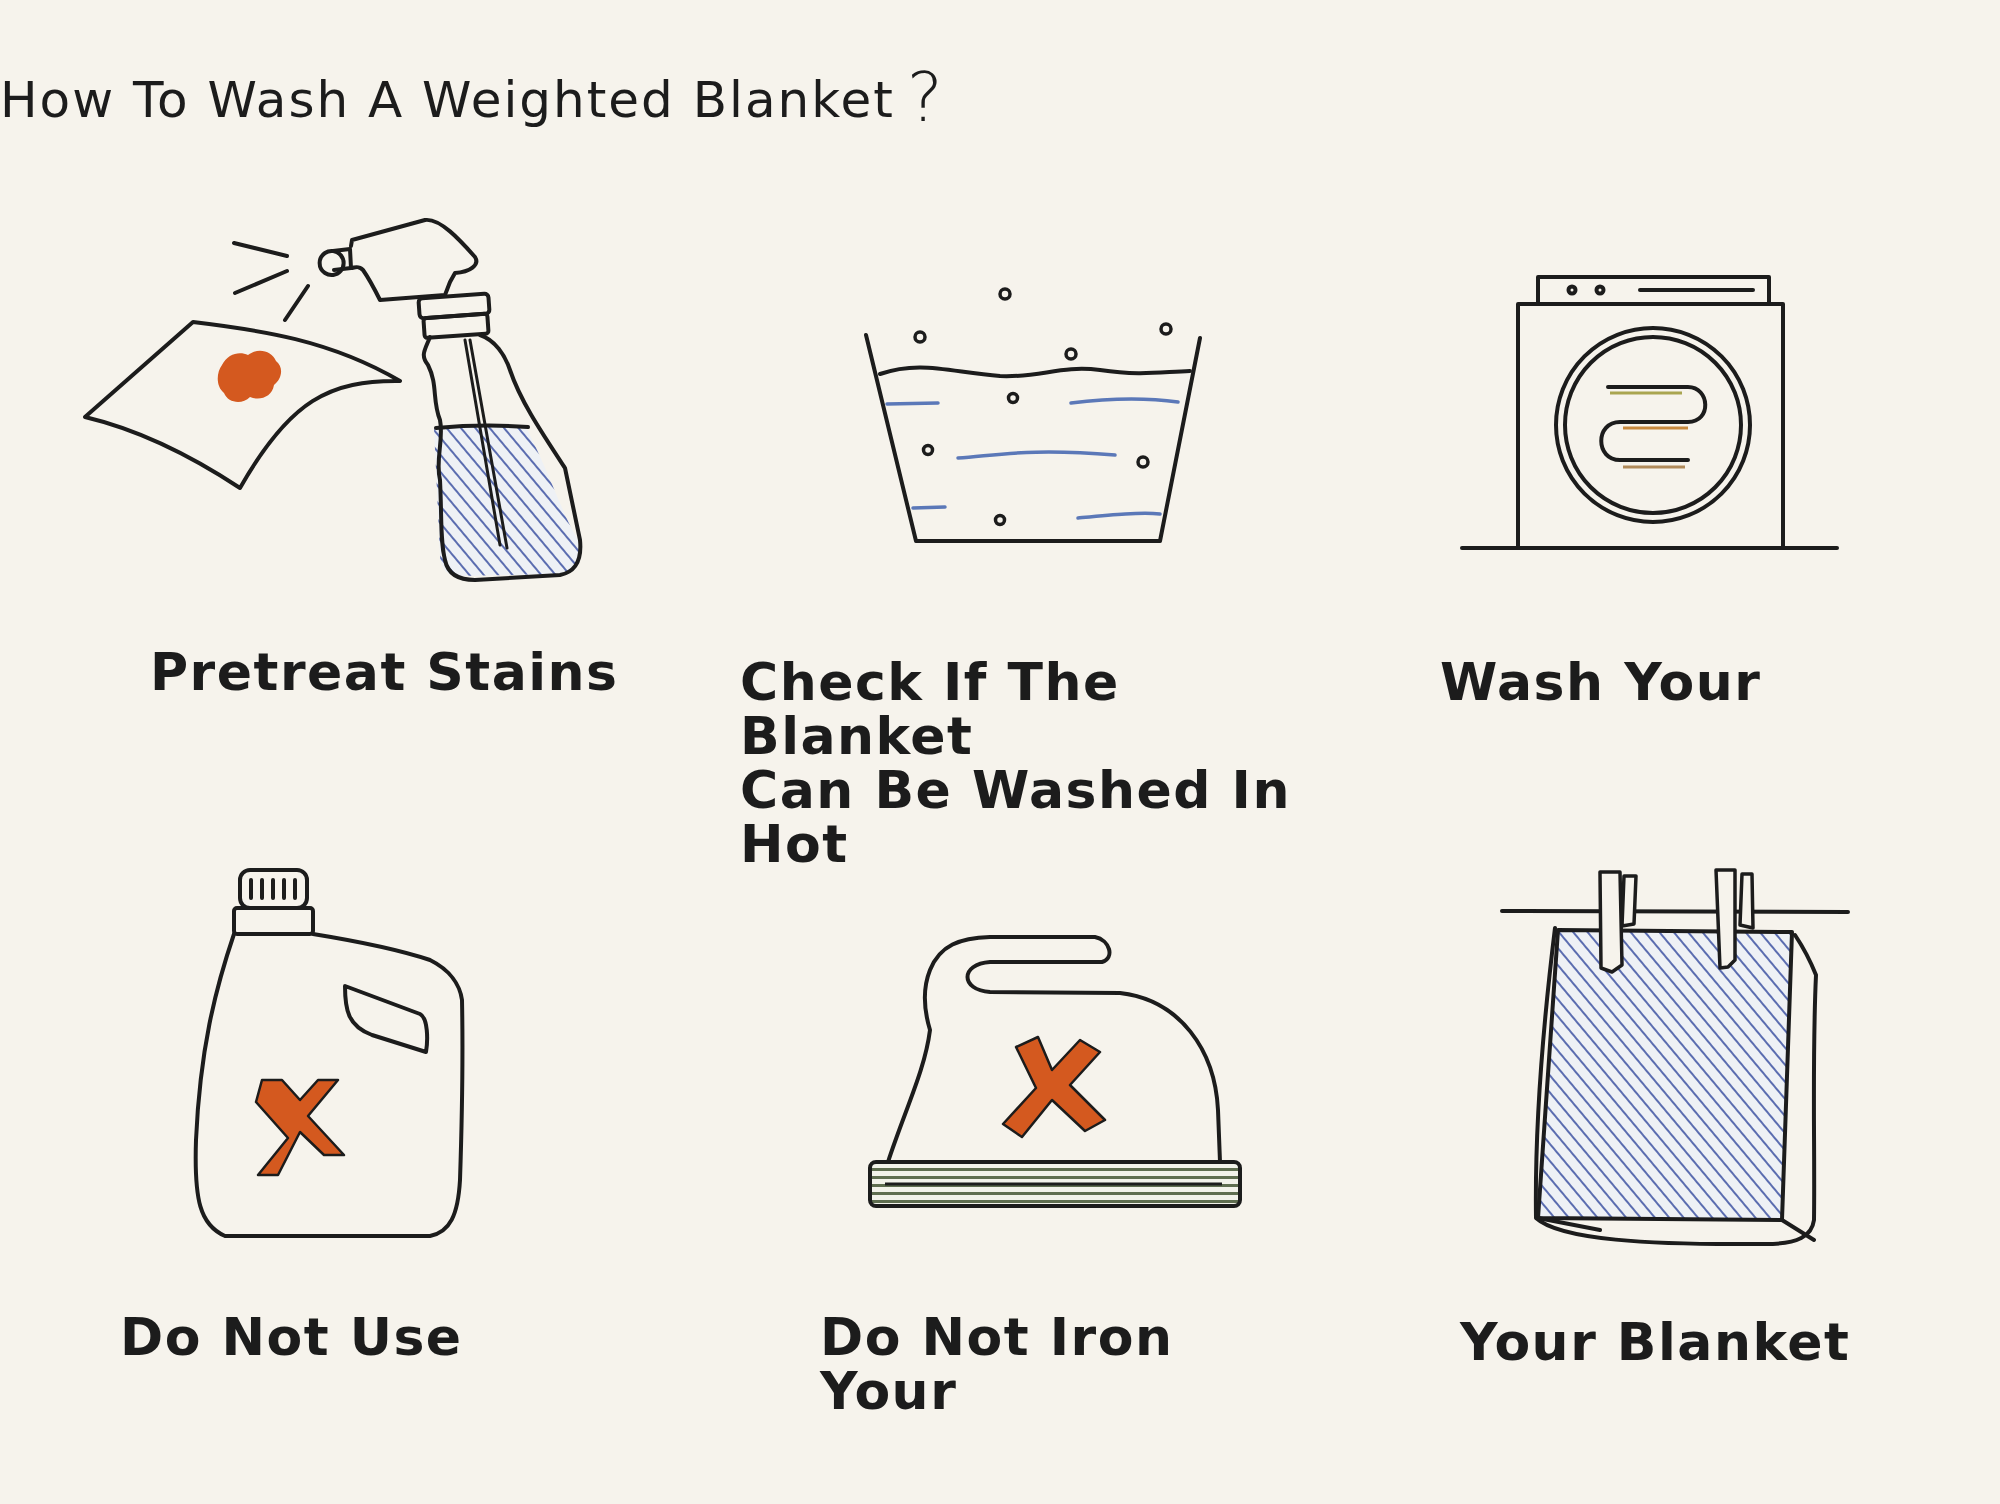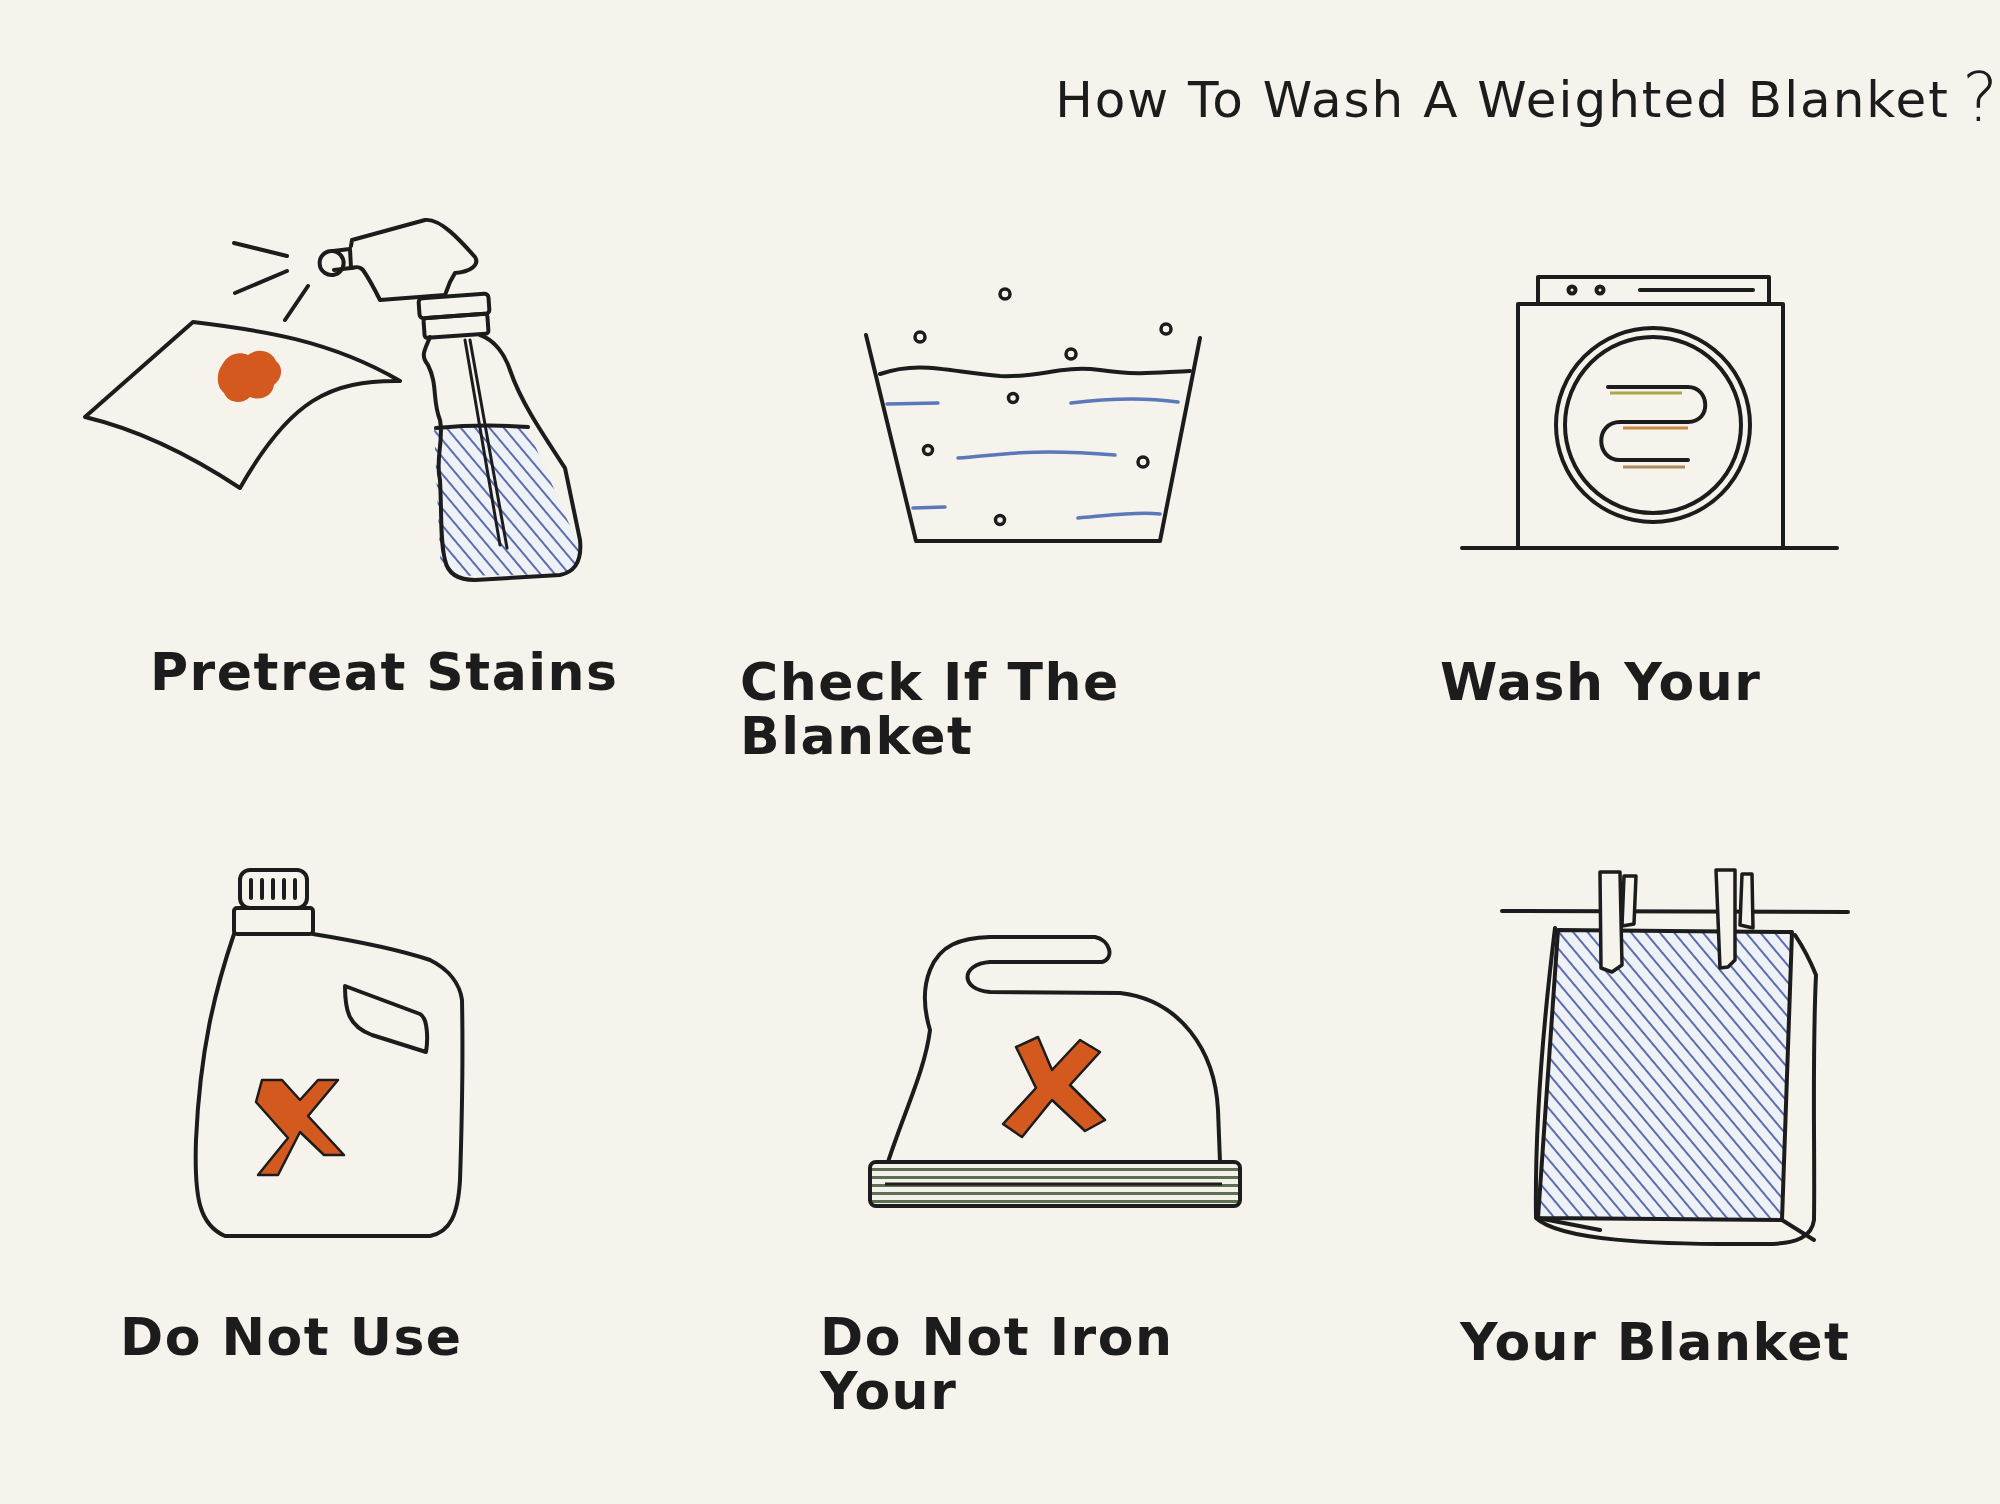--- a/index.html
+++ b/index.html
@@ -1,18 +1,18 @@
 <!DOCTYPE html>
 <html><head>
 <meta charset="utf-8">
 <style>
   html, body { margin:0; padding:0; }
   body { width:2000px; height:1504px; background:#f6f3ec; position:relative; overflow:hidden;
          font-family:"DejaVu Sans", sans-serif; color:#1c1c1c; }
-  .title { position:absolute; left:0; width:2000px; top:58px; text-align:right;
+  .title { position:absolute; left:0; width:2000px; top:58px; text-align:left;
            font-size:50px; letter-spacing:2px; font-family:"DejaVu Sans", sans-serif; }
   .title .q { font-size:68px; font-weight:300; margin-left:12px; vertical-align:-4px; }
   .cell { position:absolute; }
   .label { position:absolute; font-size:52px; line-height:54px; letter-spacing:1.5px;font-weight:bold; }
   svg { position:absolute; overflow:visible; }
   .ink { fill:none; stroke:#1c1c1c; stroke-width:4; stroke-linecap:round; stroke-linejoin:round; }
   .blue { fill:none; stroke:#5b78b8; stroke-width:3.5; stroke-linecap:round; }
 </style>
 </head>
 <body>
@@ -70,20 +70,21 @@
         <circle cx="1166" cy="329" r="5"></circle>
       <circle cx="1071" cy="354" r="5"></circle>
         <circle cx="1013" cy="398" r="4.5"></circle>
         <circle cx="928" cy="450" r="4.5"></circle>
       <circle cx="1143" cy="462" r="5"></circle>
         <circle cx="1000" cy="520" r="4.5"></circle>
     </g>
   </svg>
   <div class="label" style="left:740px;top:655px;width:600px">
     <div>Check If The Blanket</div>
+    <div>Can Be Washed In Hot</div>
   </div>
 </div>
 
 <div class="cell">
   <svg width="2000" height="1504" style="left:0;top:0">
     <rect class="ink" x="1538" y="277" width="231" height="27"></rect>
     <circle class="ink" cx="1572" cy="290" r="3.5"></circle>
       <circle class="ink" cx="1600" cy="290" r="3.5"></circle>
     <path class="ink" d="M1640,290 L1753,290"></path>
     <rect class="ink" x="1518" y="304" width="265" height="244"></rect>

